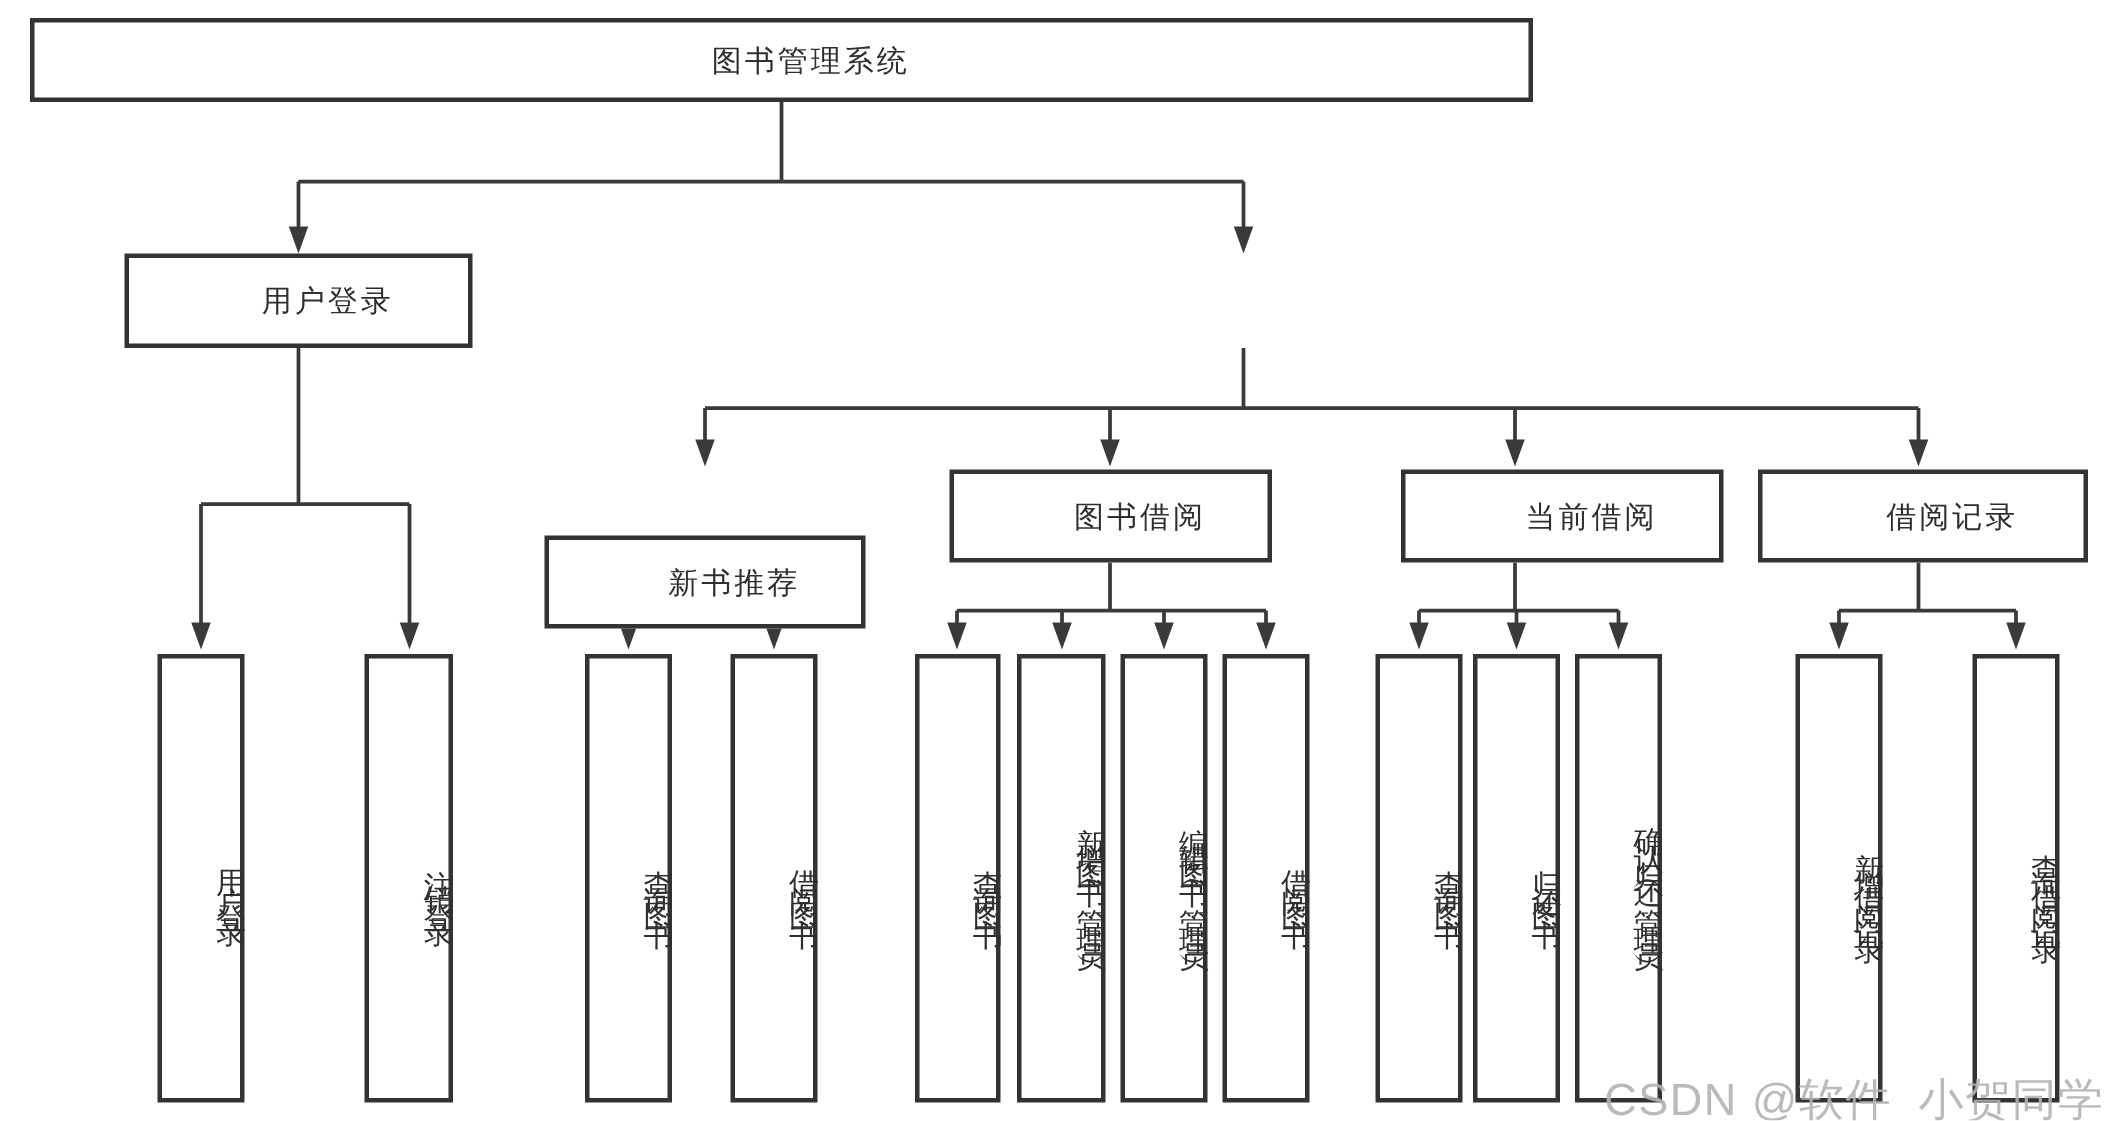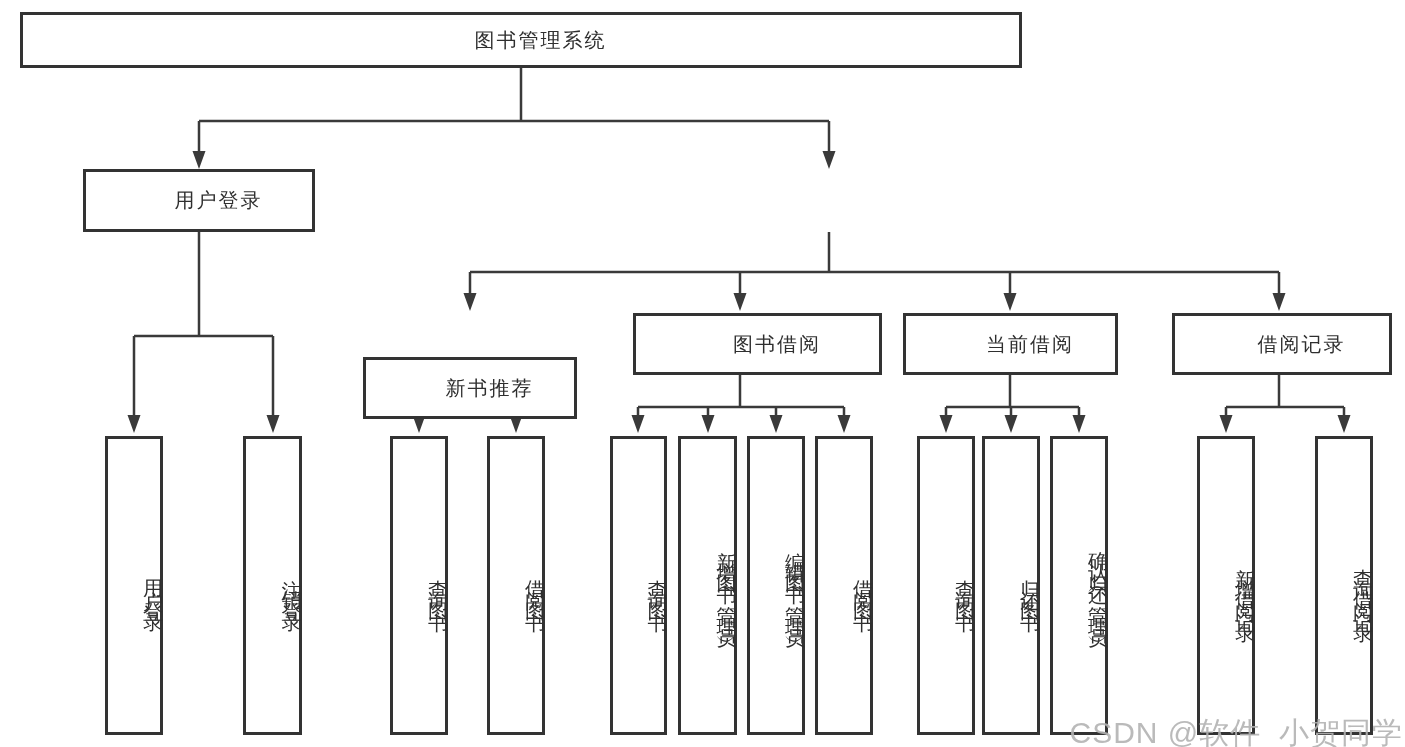--- a/index.html
+++ b/index.html
@@ -90,24 +90,24 @@
     <span class="hlabel">图书管理系统</span>
   </div>
 
   <div class="node lvl2" style="left:83px;width:232px;">
     <span class="hlabel">用户登录</span>
   </div>
 
   <div class="node lvl3" style="left:363px;width:214px;margin-top:44px;">
     <span class="hlabel">新书推荐</span>
   </div>
-  <div class="node lvl3" style="left:633px;width:249px;">
+  <div class="node lvl3" style="left:633px;width:215px;">
     <span class="hlabel">图书借阅</span>
   </div>
-  <div class="node lvl3" style="left:903px;width:215px;">
+  <div class="node lvl3" style="left:934px;width:215px;">
     <span class="hlabel">当前借阅</span>
   </div>
   <div class="node lvl3" style="left:1172px;width:220px;">
     <span class="hlabel">借阅记录</span>
   </div>
 
   <div class="node leaf" style="left:105px;">
     <span class="vlabel">用户登录</span>
   </div>
   <div class="node leaf" style="left:243px;width:59px;">

